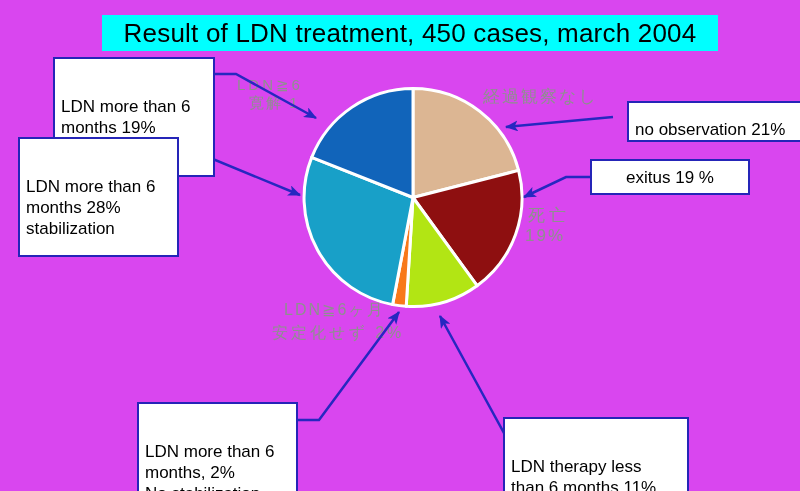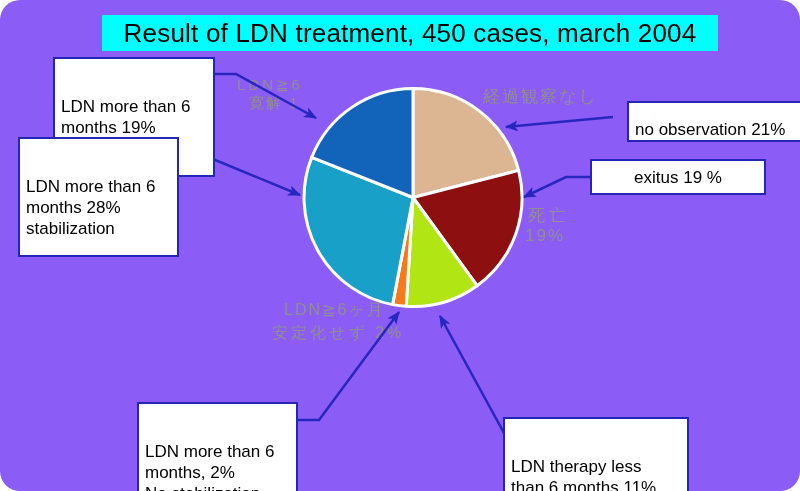--- a/index.html
+++ b/index.html
@@ -1,19 +1,18 @@
 <!DOCTYPE html>
 <html style="--title-bg: #00ffff; --box-border: #2525b8; --arrow: #2727c0; --label-gray: #8f8f8f;"><head>
 <meta charset="utf-8">
 <style>
   html,body{margin:0;padding:0;background:#ffffff;}
   .stage{
-    position:relative;width:800px;height:491px;overflow:hidden;background:#8b5cf6;
+    position:relative;width:800px;height:491px;overflow:hidden;background:#d946ef;
     font-family:"Liberation Sans",sans-serif;
-    border-radius:20px;
   }
   .title-bar{
     position:absolute;left:102px;top:15px;width:616px;height:36px;
     background:var(--title-bg,#00ffff);
     display:flex;align-items:center;justify-content:center;
     font-size:26px;color:#000;letter-spacing:0.2px;
   }
   svg.chart{position:absolute;left:0;top:0;}
   #pie-group path{stroke:#ffffff;stroke-width:3;stroke-linejoin:round;}
   .jp text{
@@ -88,21 +87,21 @@
   <div class="abox" style="left:18px;top:137px;width:161px;">
     <span>LDN more than 6
 months 28%
 stabilization</span>
   </div>
 
   <div class="abox center" style="left:613px;top:101px;width:180px;height:41px;">
     <span>no observation 21%</span>
   </div>
 
-  <div class="abox vcenter" style="left:590px;top:159px;width:176px;height:35px;">
+  <div class="abox vcenter" style="left:590px;top:159px;width:160px;height:35px;">
     <span>exitus 19 %</span>
   </div>
 
   <div class="abox" style="left:137px;top:402px;width:161px;">
     <span>LDN more than 6
 months, 2%
 No stabilization</span>
   </div>
 
   <div class="abox" style="left:503px;top:417px;width:186px;">

